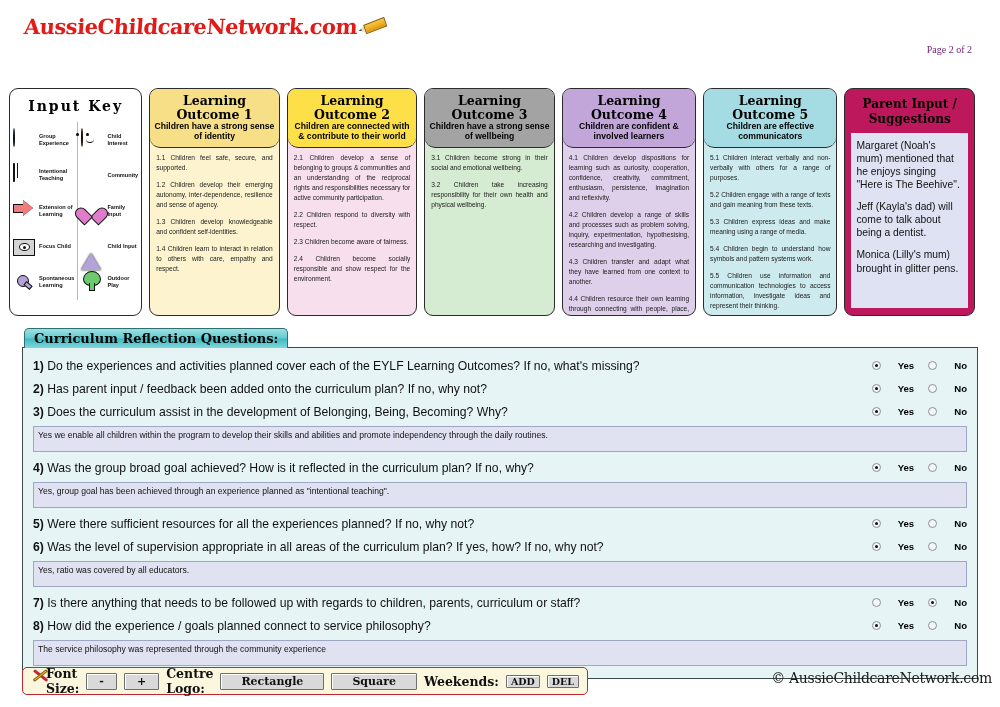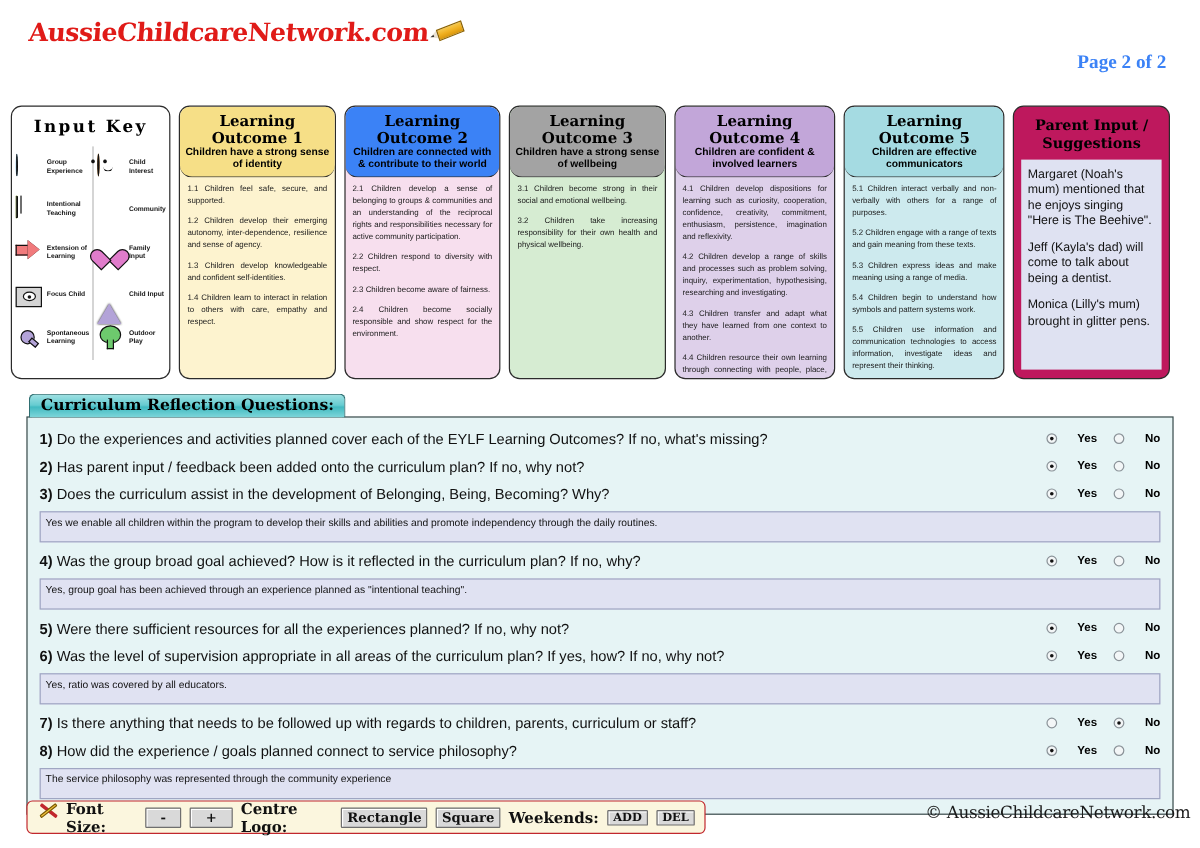--- a/index.html
+++ b/index.html
@@ -42,21 +42,21 @@
   }
   .logo .pencil .lead{
     position:absolute;left:0;top:2.6px;width:0;height:0;
     border-top:1.6px solid transparent;border-bottom:1.6px solid transparent;
     border-right:3px solid #333;
   }
 
   .page-num{
     position:absolute;right:28px;top:44px;
     font-family:"Liberation Serif", serif;
-    font-weight:bold;font-size:16px;color:#3b82f6;
+    font-weight:normal;font-size:10px;color:#701a75;
   }
 
   
   .cards-row{
     position:absolute;left:9px;top:88px;
     width:966px;height:228px;
     display:flex;gap:7px;
   }
   .card{
     width:136px;
@@ -198,21 +198,21 @@
     background:#fbf6de;border:1.6px solid #c1272d;border-radius:5px;
     display:flex;align-items:center;gap:7px;padding:0 8px;box-sizing:border-box;
   }
   .tool-icon{width:20px;height:18px;position:relative;}
   .tool-icon .w1{position:absolute;left:1px;top:2px;width:17px;height:3.4px;background:#c1272d;transform:rotate(38deg);border-radius:1px;}
   .tool-icon .w2{position:absolute;left:1px;top:2px;width:17px;height:3.4px;background:#f3c33c;border:1px solid #7a5a05;transform:rotate(-38deg);border-radius:1px;box-sizing:border-box;}
   .tb-label{font-family:"DejaVu Serif", serif;font-weight:bold;font-size:12.5px;color:#111;}
   .tb-btn{
     background:#d9d9d9;border:1px solid #6f6f6f;
     font-family:"DejaVu Serif", serif;font-weight:bold;
-    padding:1px 4px;font-size:11px;color:#111;border-radius:1px;
+    padding:1px 20px;font-size:11px;color:#111;border-radius:1px;
     box-shadow:inset 1px 1px 0 #fff;
     cursor:pointer;
   }
   .tb-btn.sm{padding:0px 4px;font-size:9.5px;text-align:right;}
   .tb-btn.pm{padding:1px 12px;}
   .footer-copy{
     position:absolute;right:8px;top:670px;
     font-family:"DejaVu Serif", serif;font-size:14px;color:#1a1a1a;
     letter-spacing:-0.3px;
   }
@@ -291,21 +291,21 @@
     </div>
     <div class="card-body">
       <p>1.1 Children feel safe, secure, and supported.</p>
       <p>1.2 Children develop their emerging autonomy, inter-dependence, resilience and sense of agency.</p>
       <p>1.3 Children develop knowledgeable and confident self-identities.</p>
       <p>1.4 Children learn to interact in relation to others with care, empathy and respect.</p>
     </div>
   </div>
 
   <div class="card" style="background:#f7dfee">
-    <div class="card-head" style="background:#3b82f6">
+    <div class="card-head" style="background:#fde047">
       <div class="t1">Learning Outcome 2</div>
       <div class="t2">Children are connected with &amp; contribute to their world</div>
     </div>
     <div class="card-body">
       <p>2.1 Children develop a sense of belonging to groups &amp; communities and an understanding of the reciprocal rights and responsibilities necessary for active community participation.</p>
       <p>2.2 Children respond to diversity with respect.</p>
       <p>2.3 Children become aware of fairness.</p>
       <p>2.4 Children become socially responsible and show respect for the environment.</p>
     </div>
   </div>

